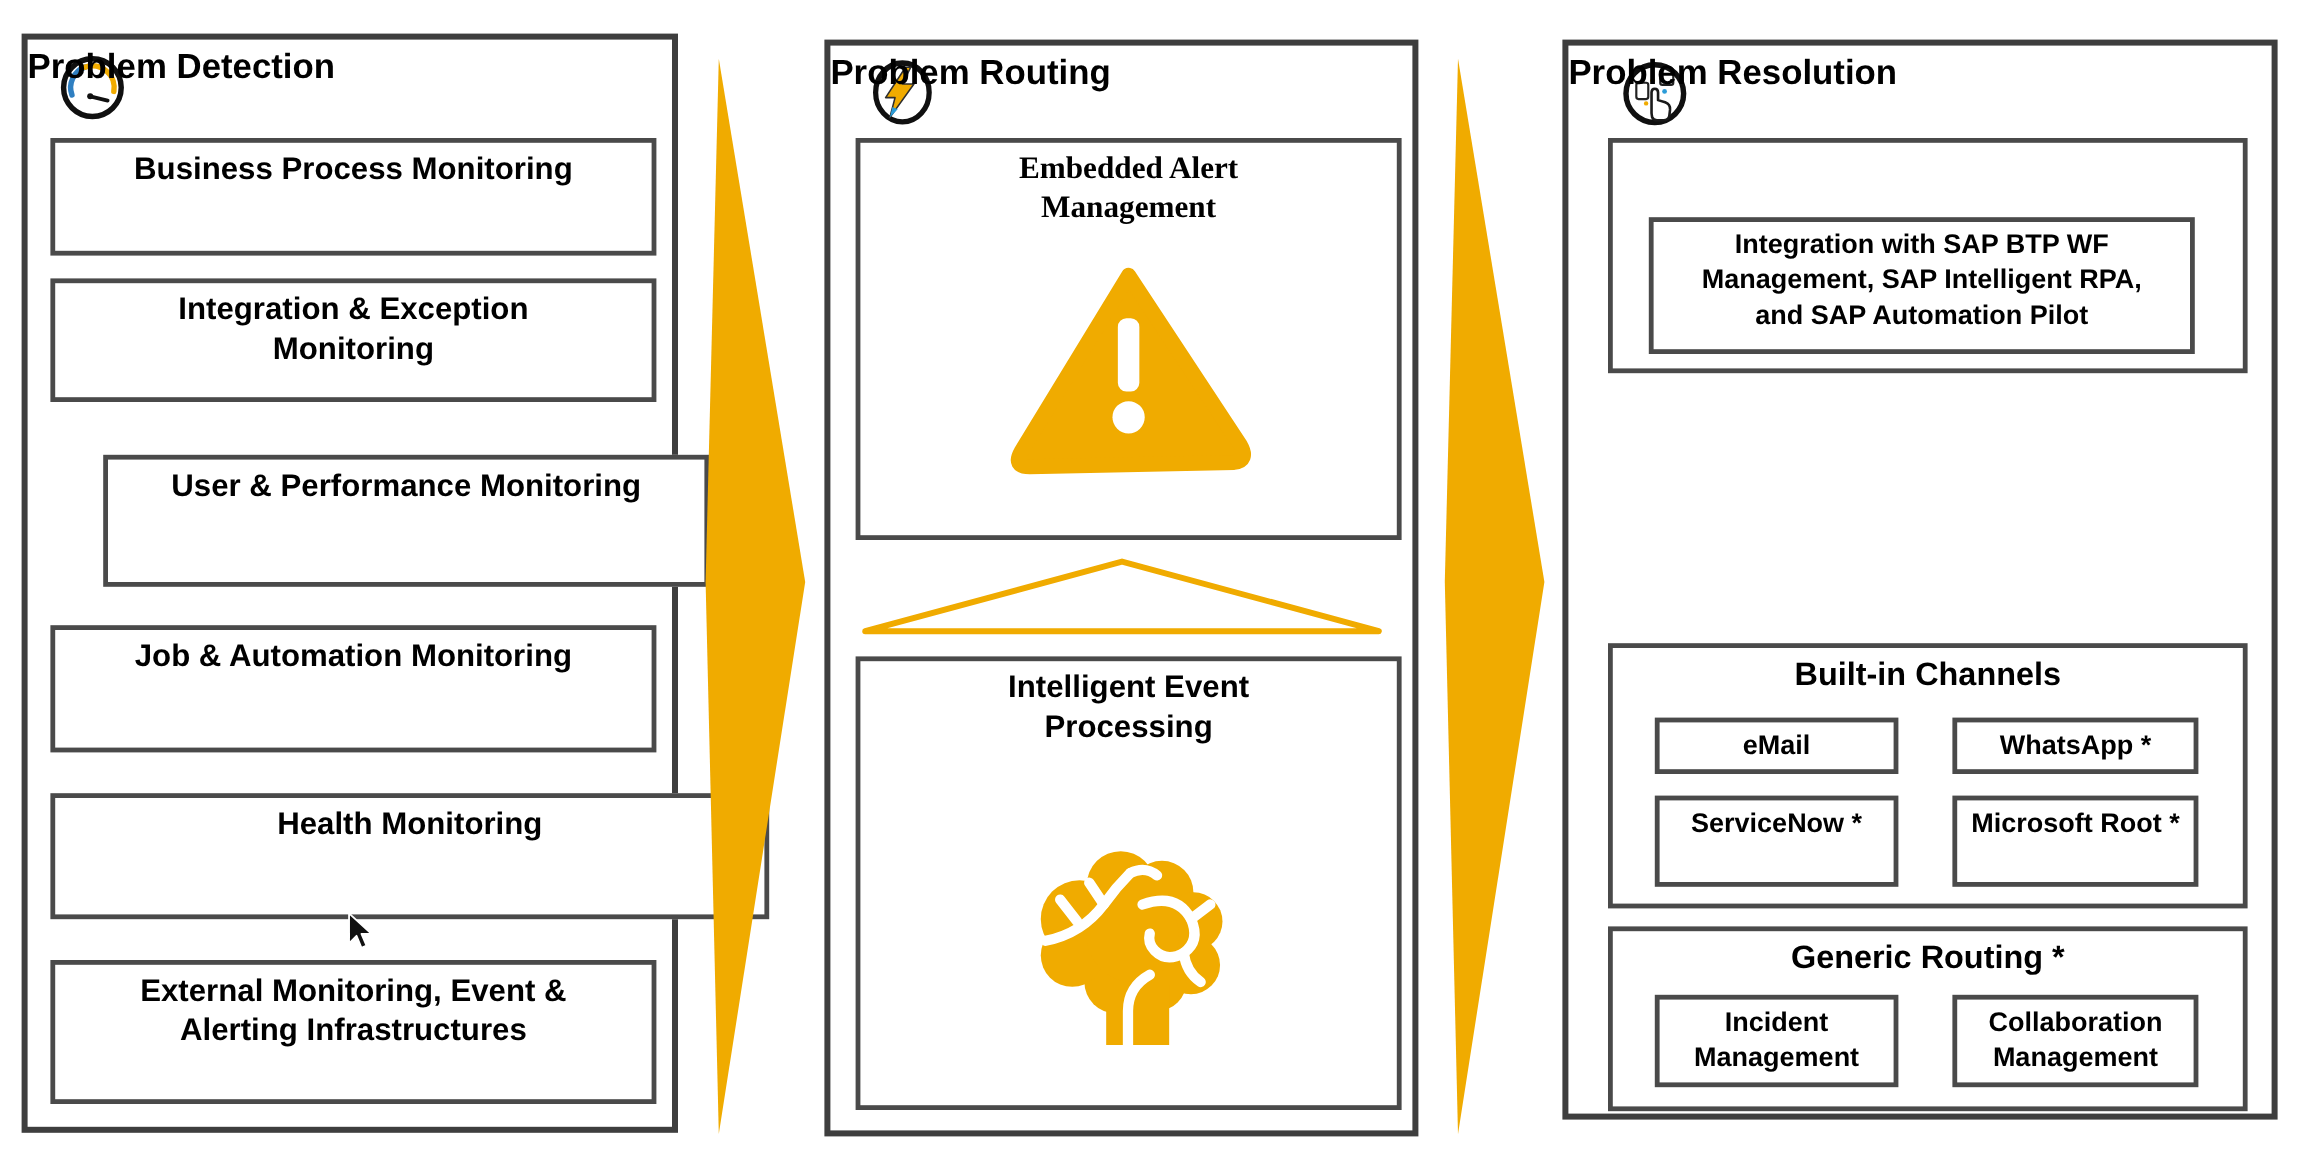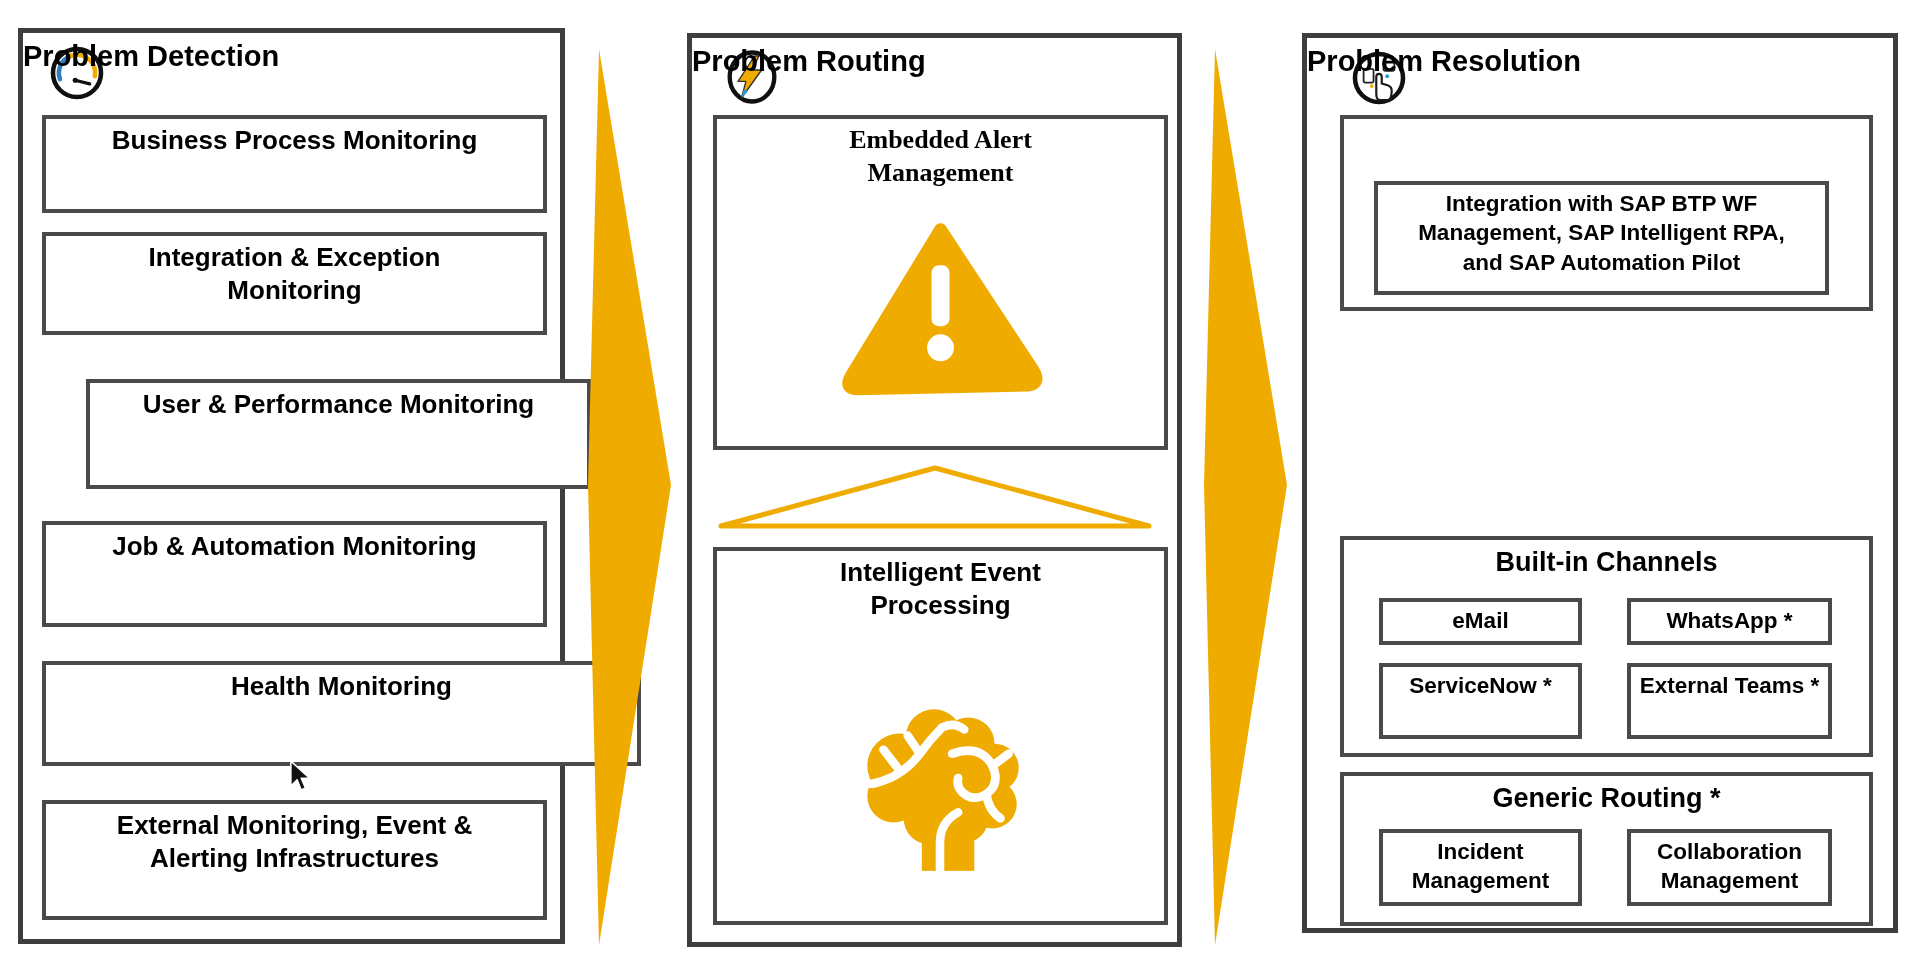--- a/index.html
+++ b/index.html
@@ -151,21 +151,21 @@
       <div class="box" style="left:35px;top:58px;width:203px;height:47px;">
         <div class="lbl2">eMail</div>
       </div>
       <div class="box" style="left:283px;top:58px;width:205px;height:47px;">
         <div class="lbl2">WhatsApp *</div>
       </div>
       <div class="box" style="left:35px;top:123px;width:203px;height:76px;">
         <div class="lbl2">ServiceNow *</div>
       </div>
       <div class="box" style="left:283px;top:123px;width:205px;height:76px;">
-        <div class="lbl2">External Teams *</div>
+        <div class="lbl2">Microsoft Root *</div>
       </div>
     </div>
 
     <div class="box" style="left:33px;top:734px;width:533px;height:154px;">
       <div class="section-title">Generic Routing *</div>
       <div class="box" style="left:35px;top:53px;width:203px;height:77px;">
         <div class="lbl2">Incident Management</div>
       </div>
       <div class="box" style="left:283px;top:53px;width:205px;height:77px;">
         <div class="lbl2">Collaboration Management</div>

